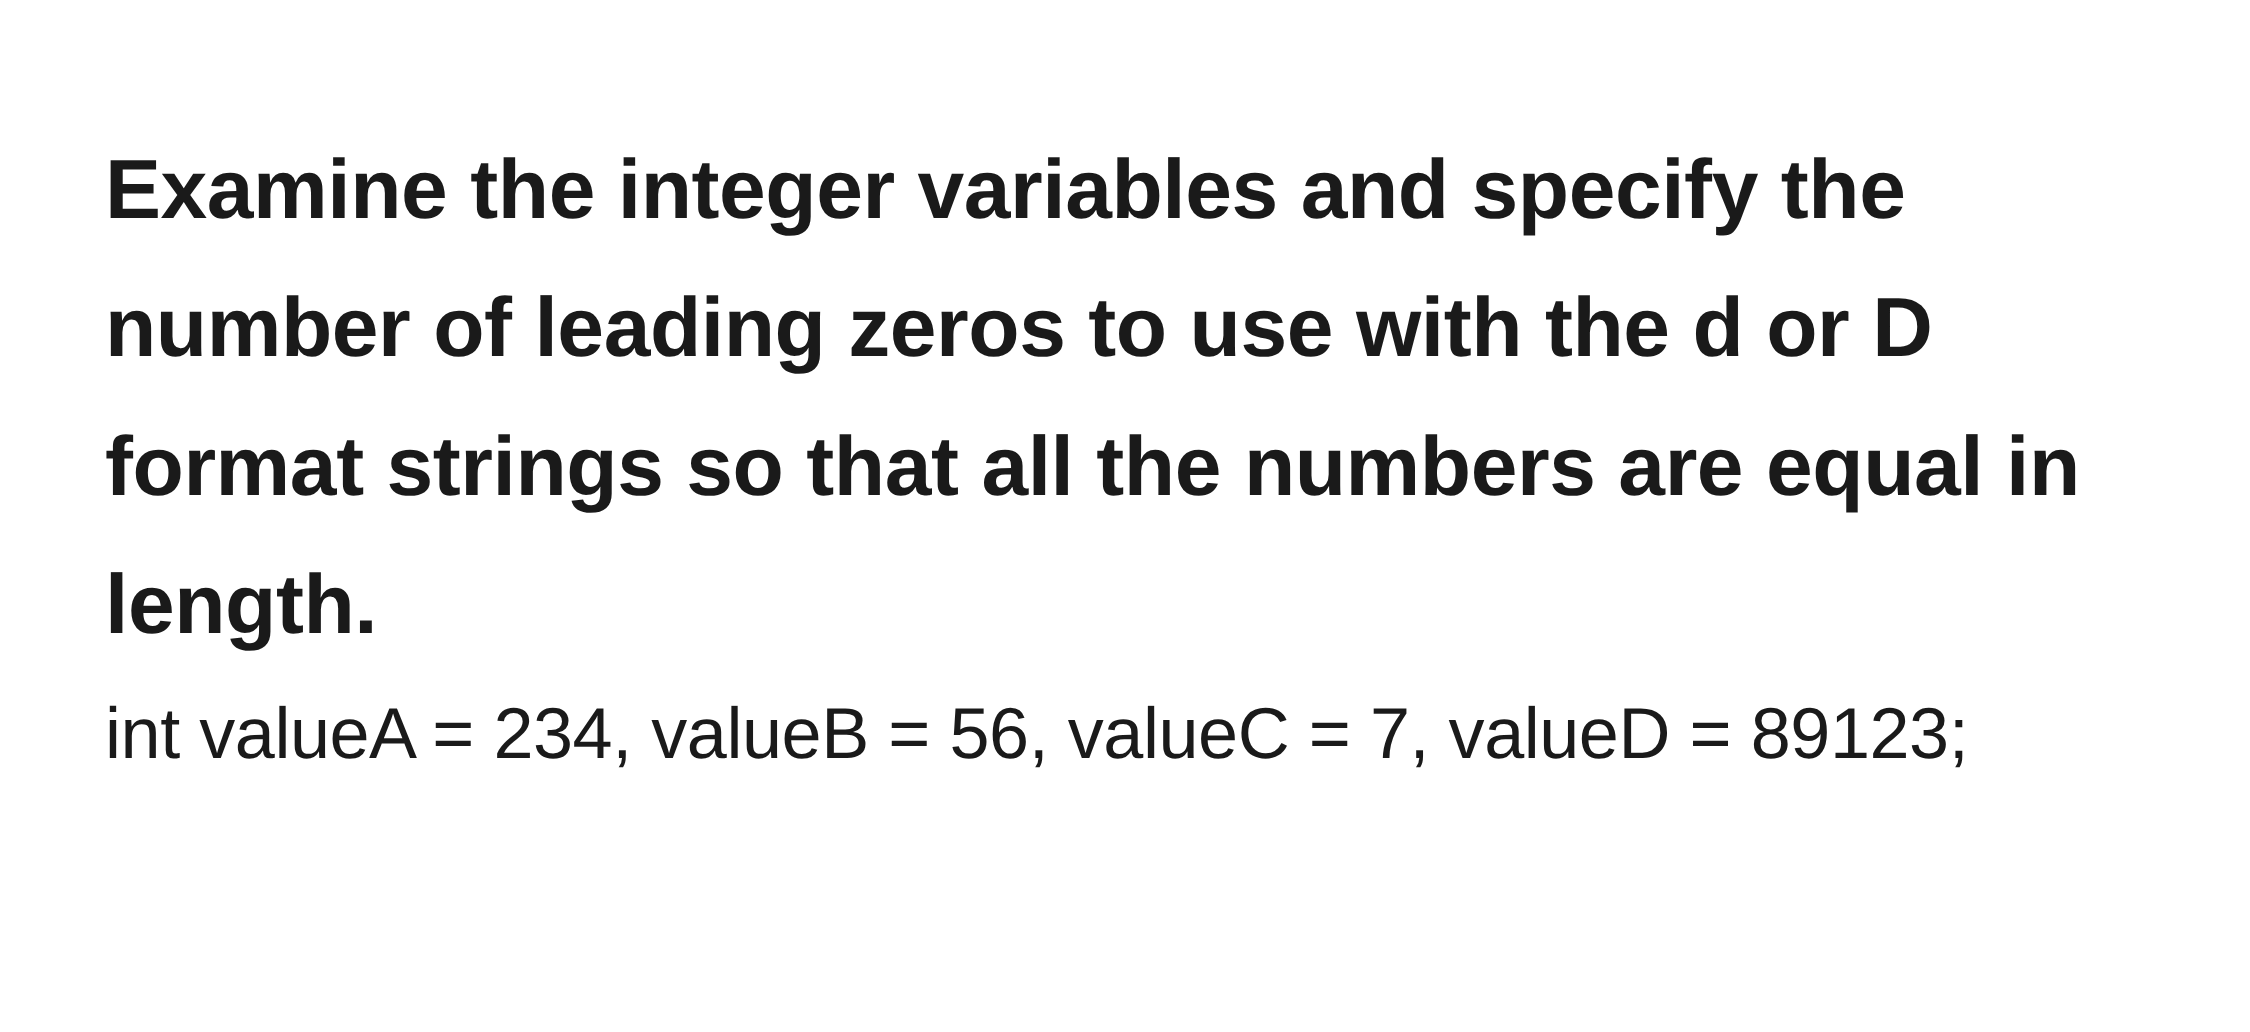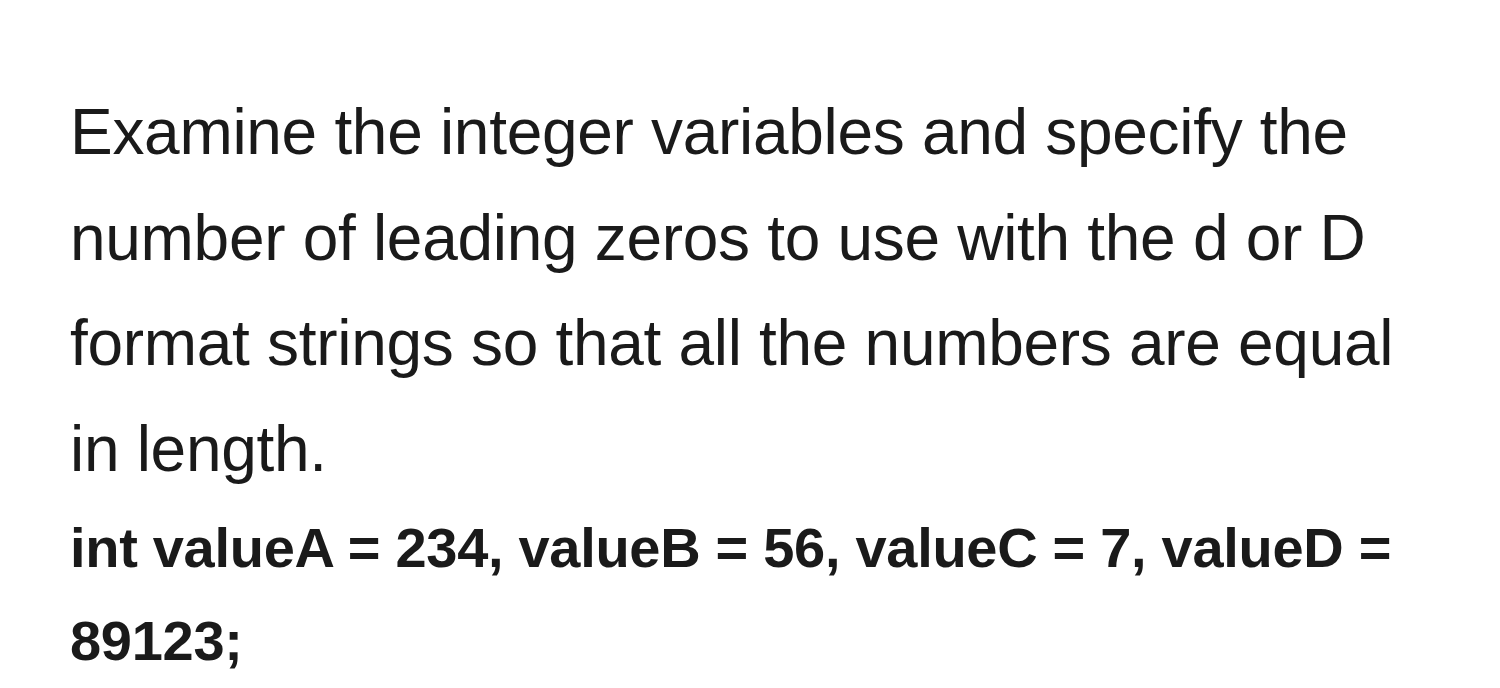--- a/index.html
+++ b/index.html
@@ -9,29 +9,29 @@
     }
     body {
       width: 1500px;
       height: 688px;
       background: #ffffff;
       font-family: -apple-system, BlinkMacSystemFont, "Segoe UI", Helvetica, Arial, sans-serif;
       padding: 80px 70px 0 70px;
       color: #1a1a1a;
     }
     .question-text {
-      font-size: 64px;
+      font-size: 56px;
       line-height: 1.65;
-      font-weight: 400;
+      font-weight: 700;
       letter-spacing: -0.3px;
     }
     .code-line {
-      font-size: 56px;
+      font-size: 48px;
       line-height: 1.65;
-      font-weight: 700;
+      font-weight: 400;
       letter-spacing: -0.3px;
     }
   </style>
 </head>
 <body>
 
 <div class="question-text">Examine the integer variables and specify the number of leading zeros to use with the d or D format strings so that all the numbers are equal in length.</div>
 <div class="code-line">int valueA = 234, valueB = 56, valueC = 7, valueD = 89123;</div>
 
 </body></html>

